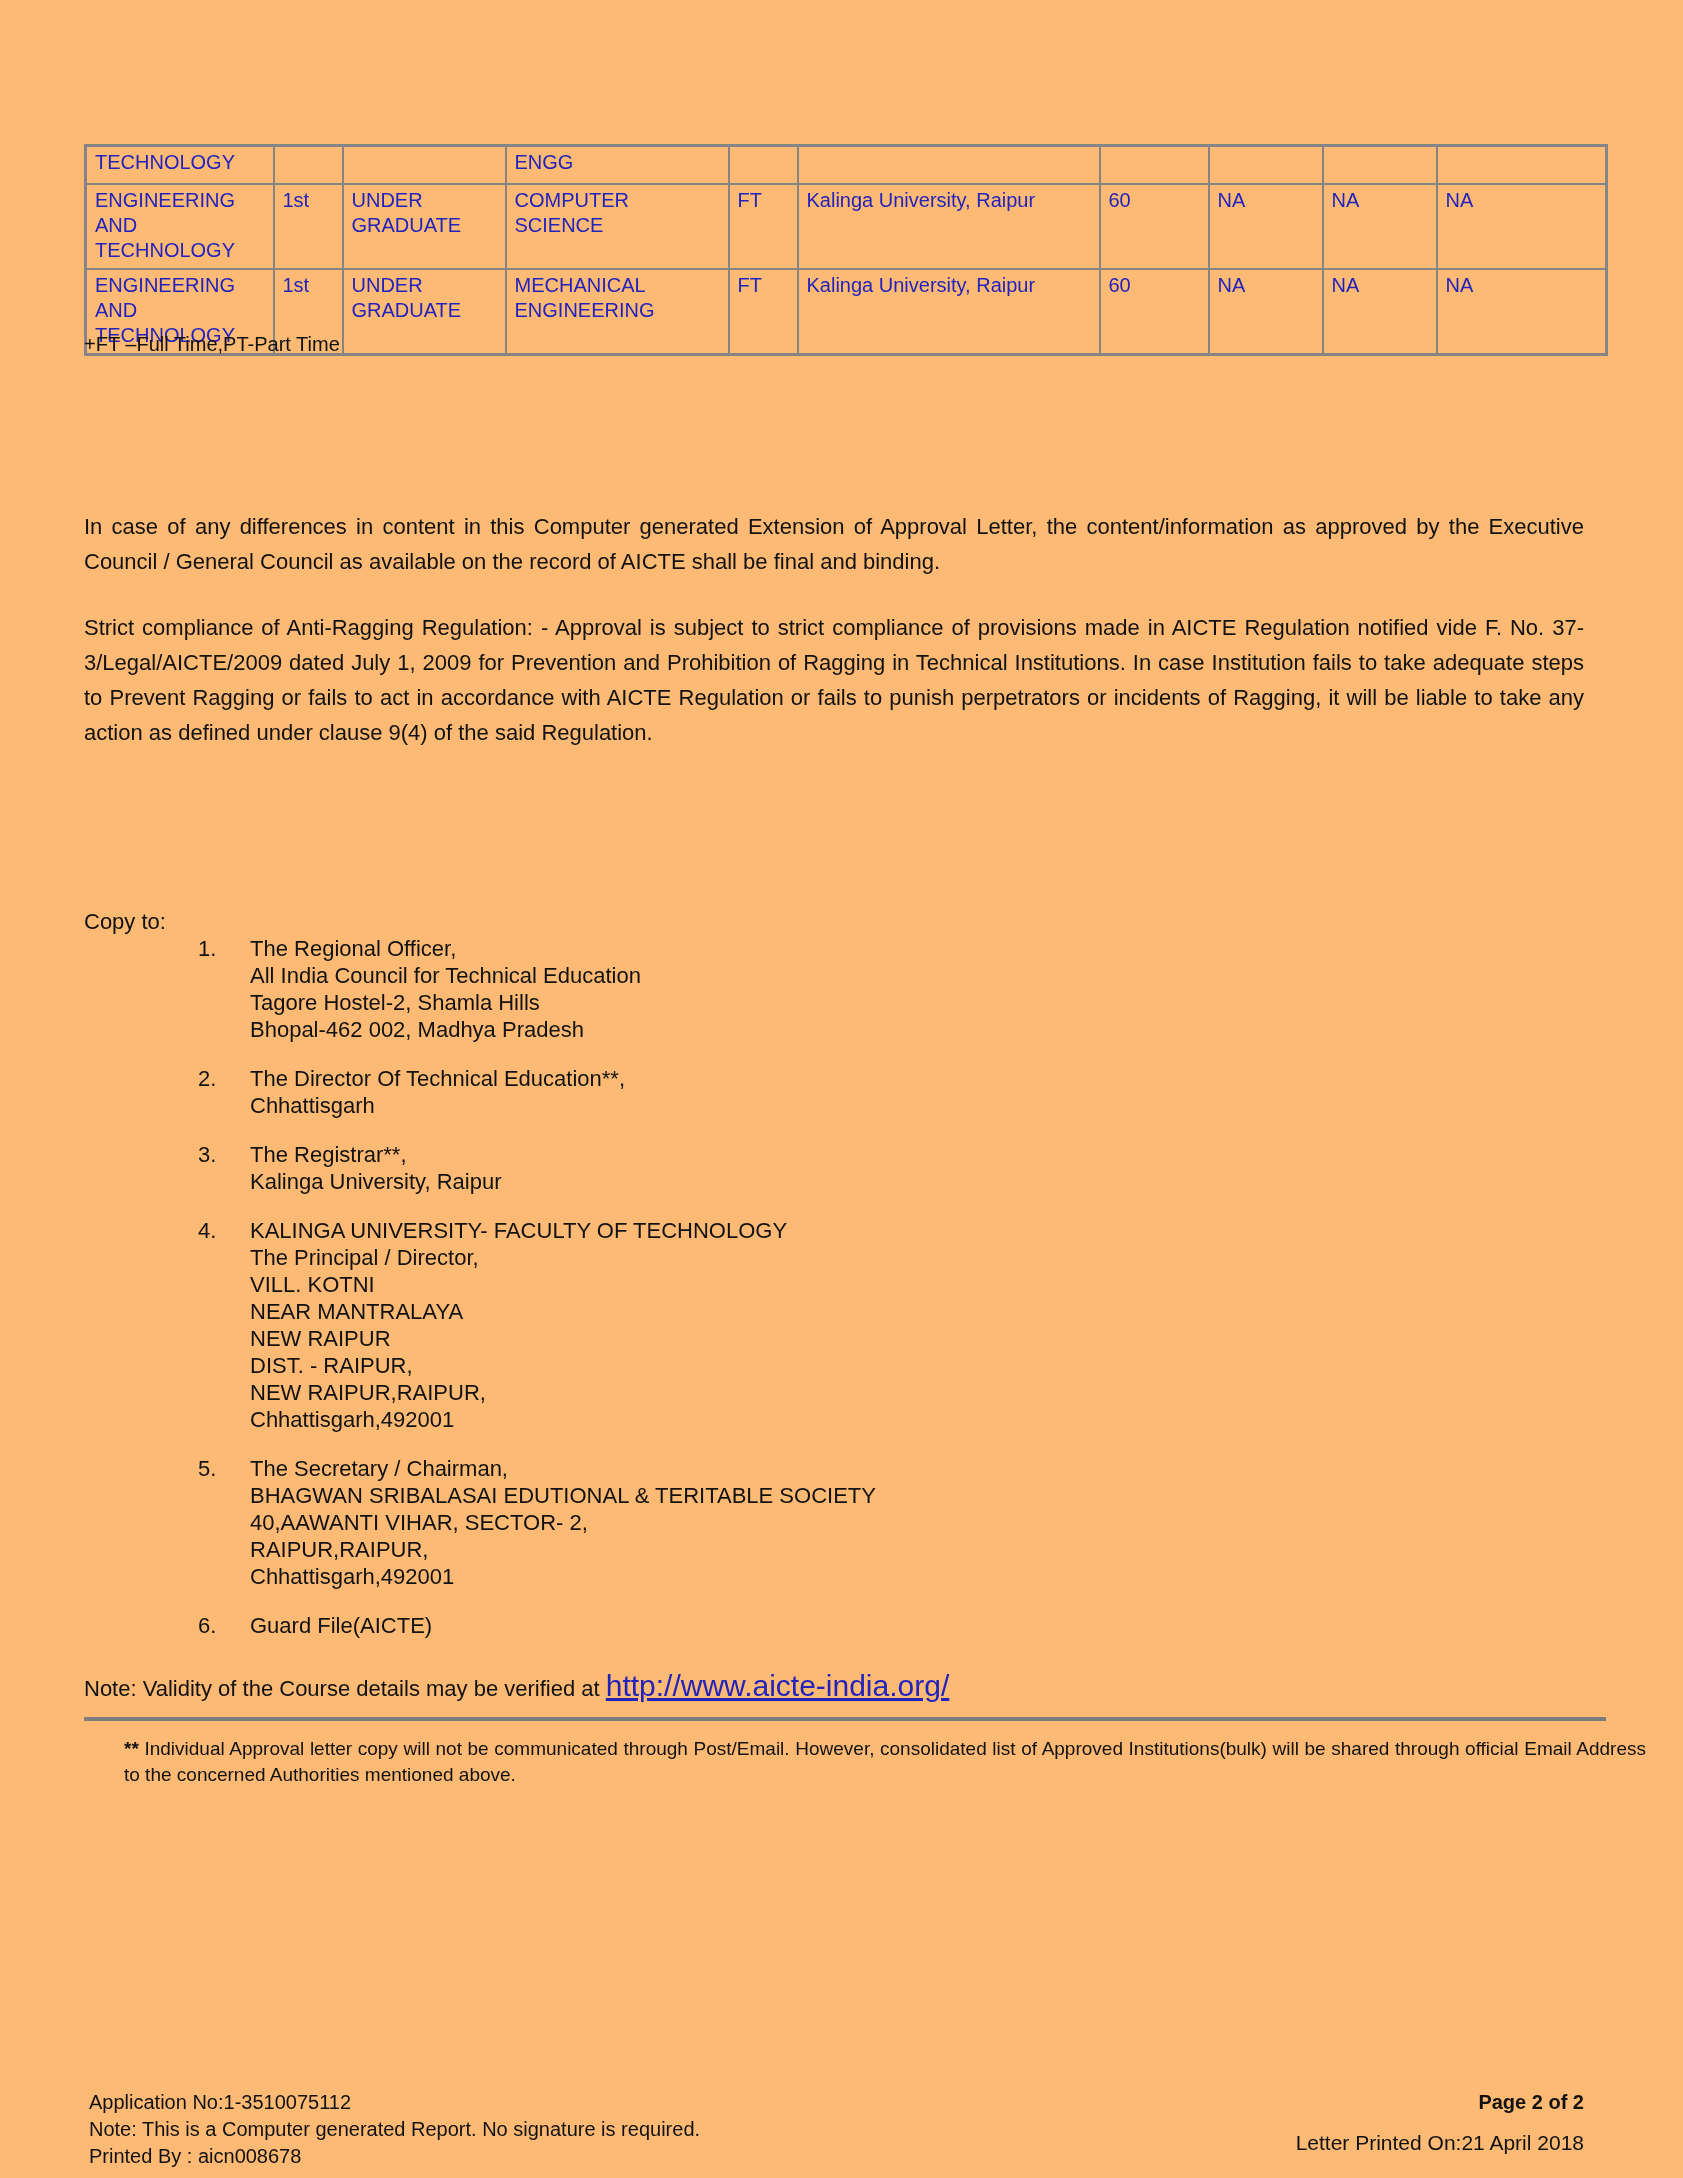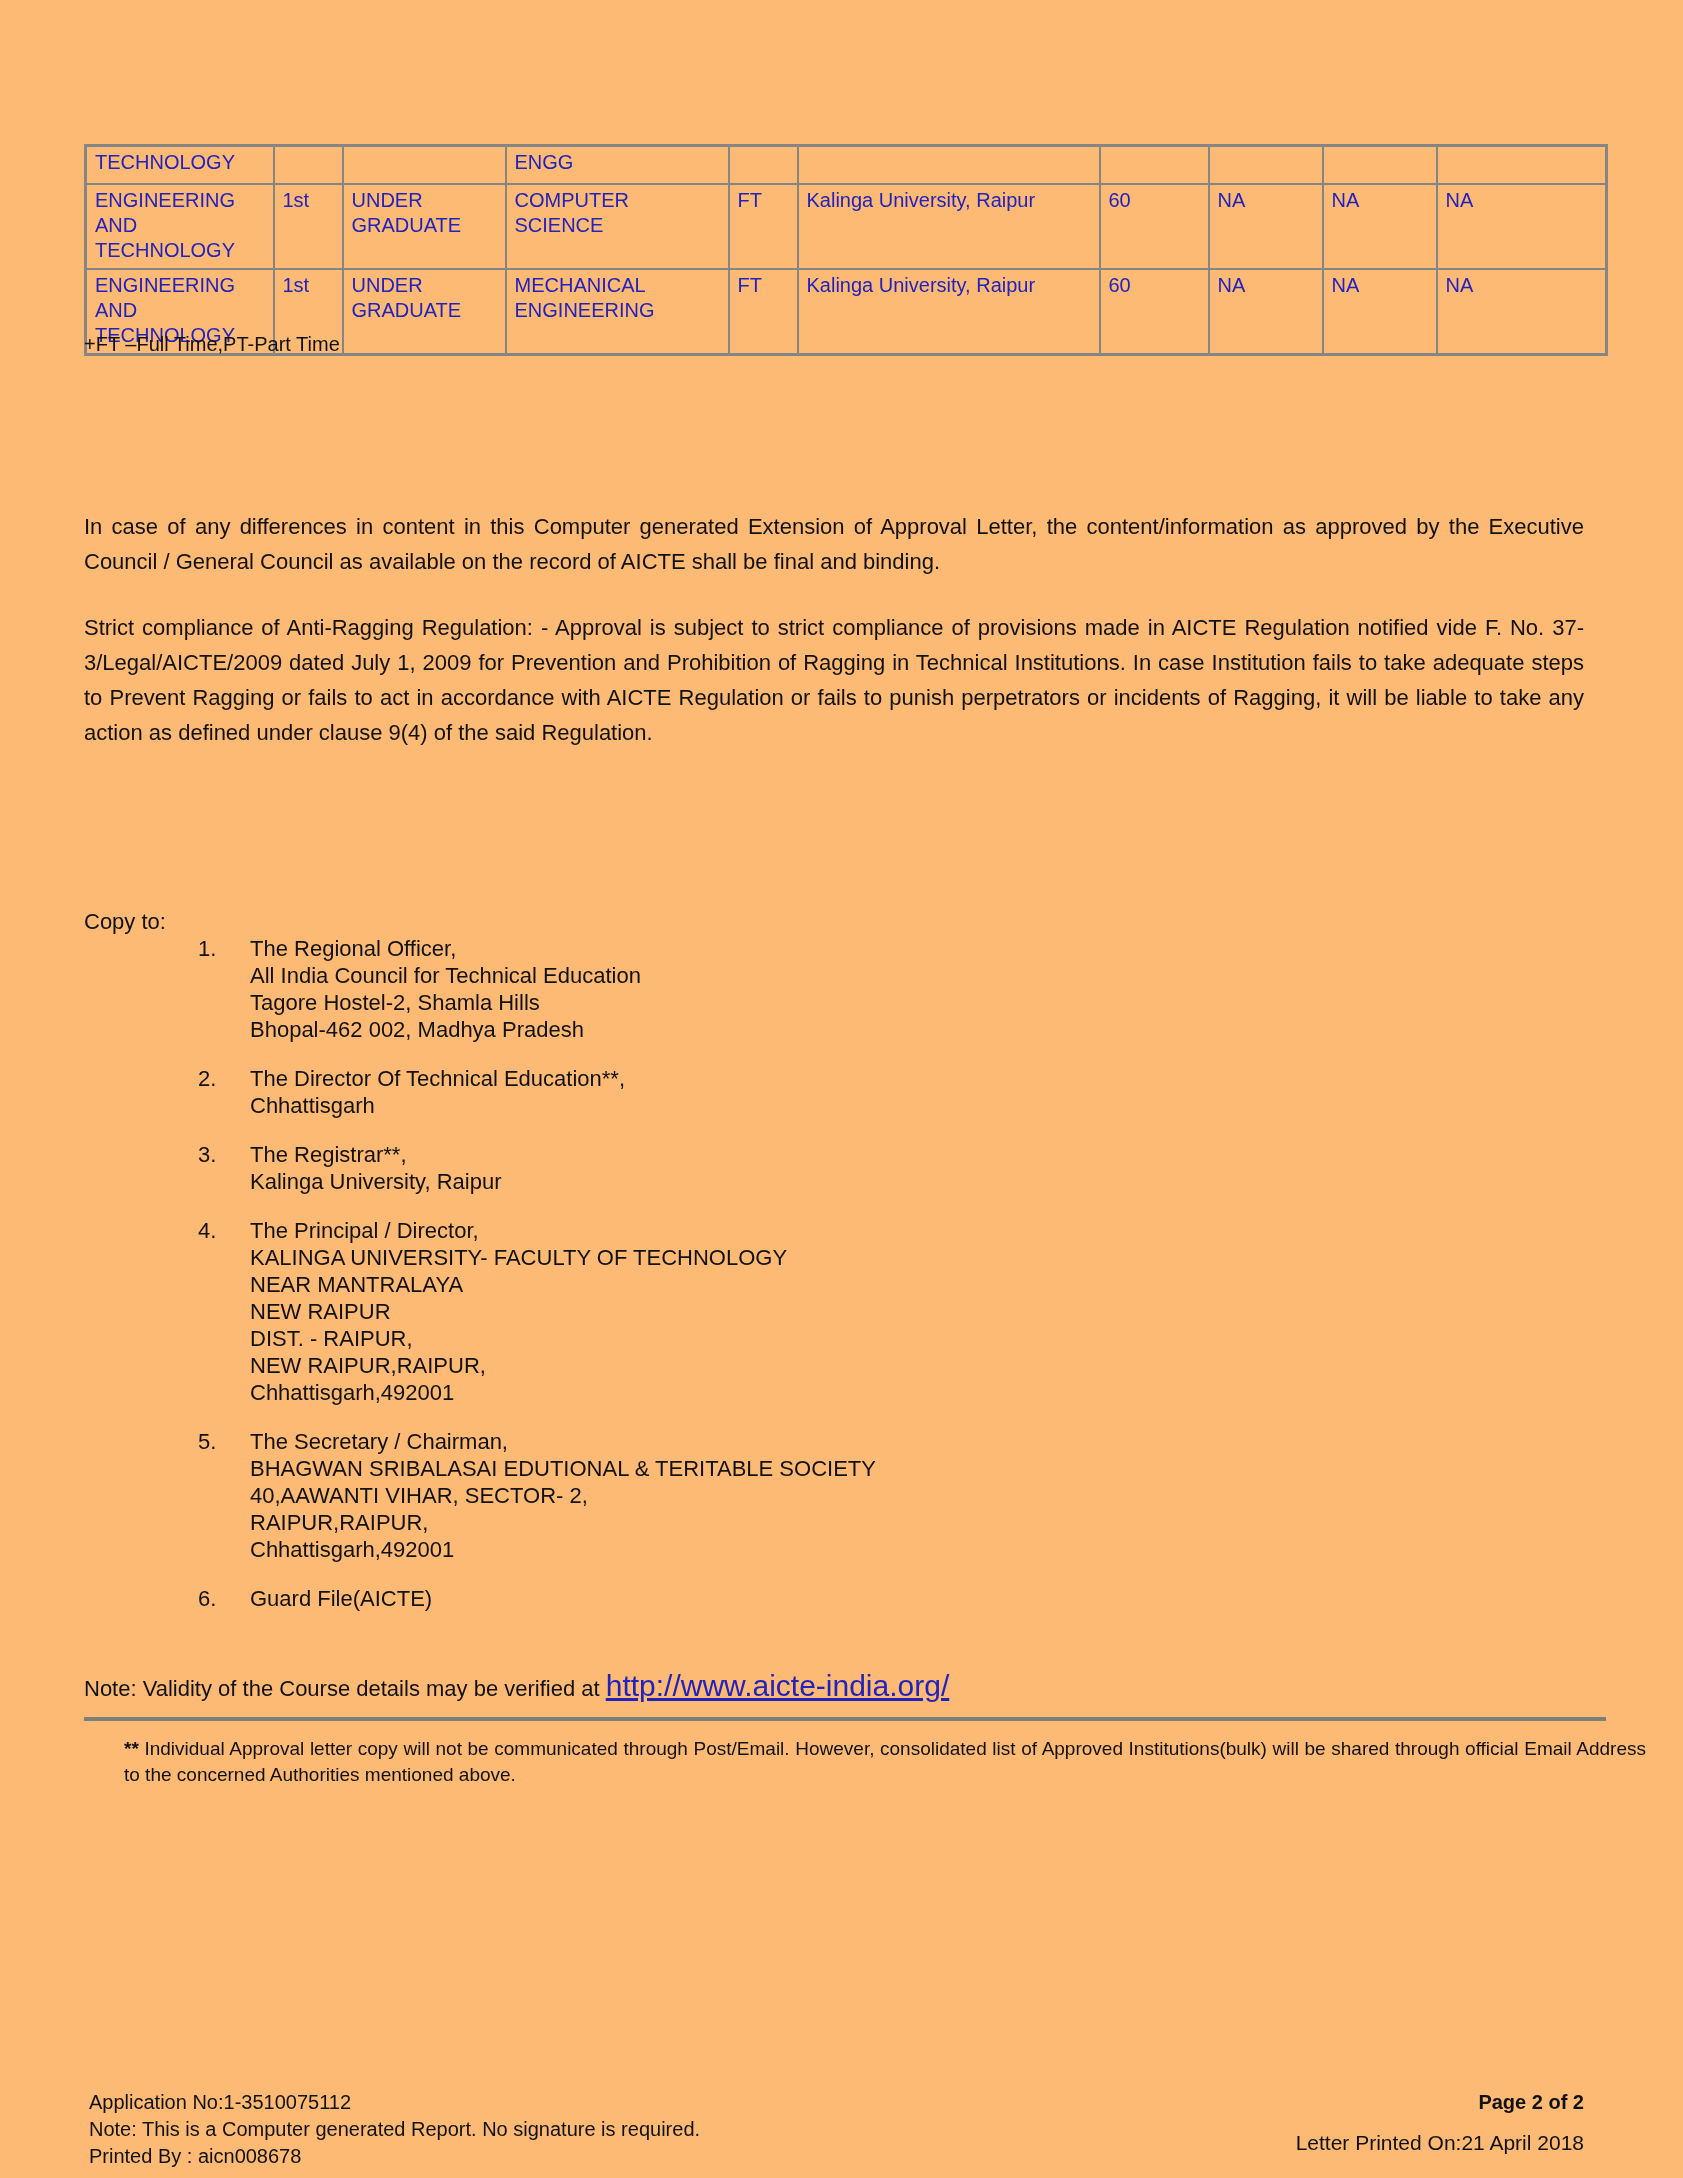--- a/index.html
+++ b/index.html
@@ -144,22 +144,23 @@
     <div class="citem">
       <div class="cnum">3.</div>
       <div class="clines">
         <div class="cline">The Registrar**,</div>
         <div class="cline">Kalinga University, Raipur</div>
       </div>
     </div>
     <div class="citem">
       <div class="cnum">4.</div>
       <div class="clines">
+        <div class="cline">KALINGA UNIVERSITY- FACULTY OF TECHNOLOGY</div>
         <div class="cline">The Principal / Director,</div>
-        <div class="cline">KALINGA UNIVERSITY- FACULTY OF TECHNOLOGY</div>
+        <div class="cline">VILL. KOTNI</div>
         <div class="cline">NEAR MANTRALAYA</div>
         <div class="cline">NEW RAIPUR</div>
         <div class="cline">DIST. - RAIPUR,</div>
         <div class="cline">NEW RAIPUR,RAIPUR,</div>
         <div class="cline">Chhattisgarh,492001</div>
       </div>
     </div>
     <div class="citem">
       <div class="cnum">5.</div>
       <div class="clines">

